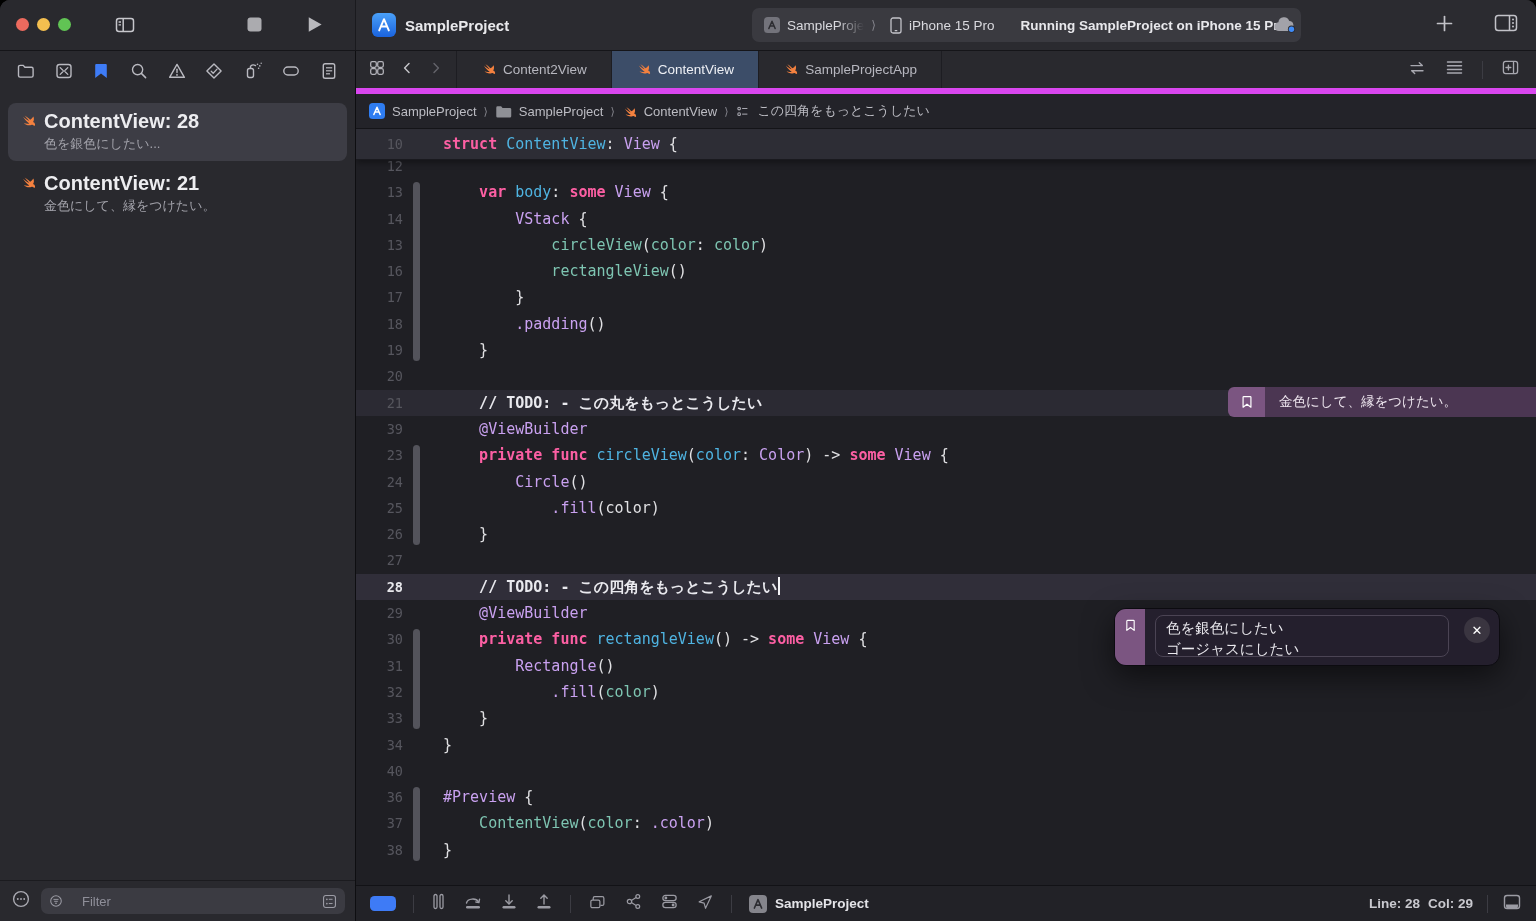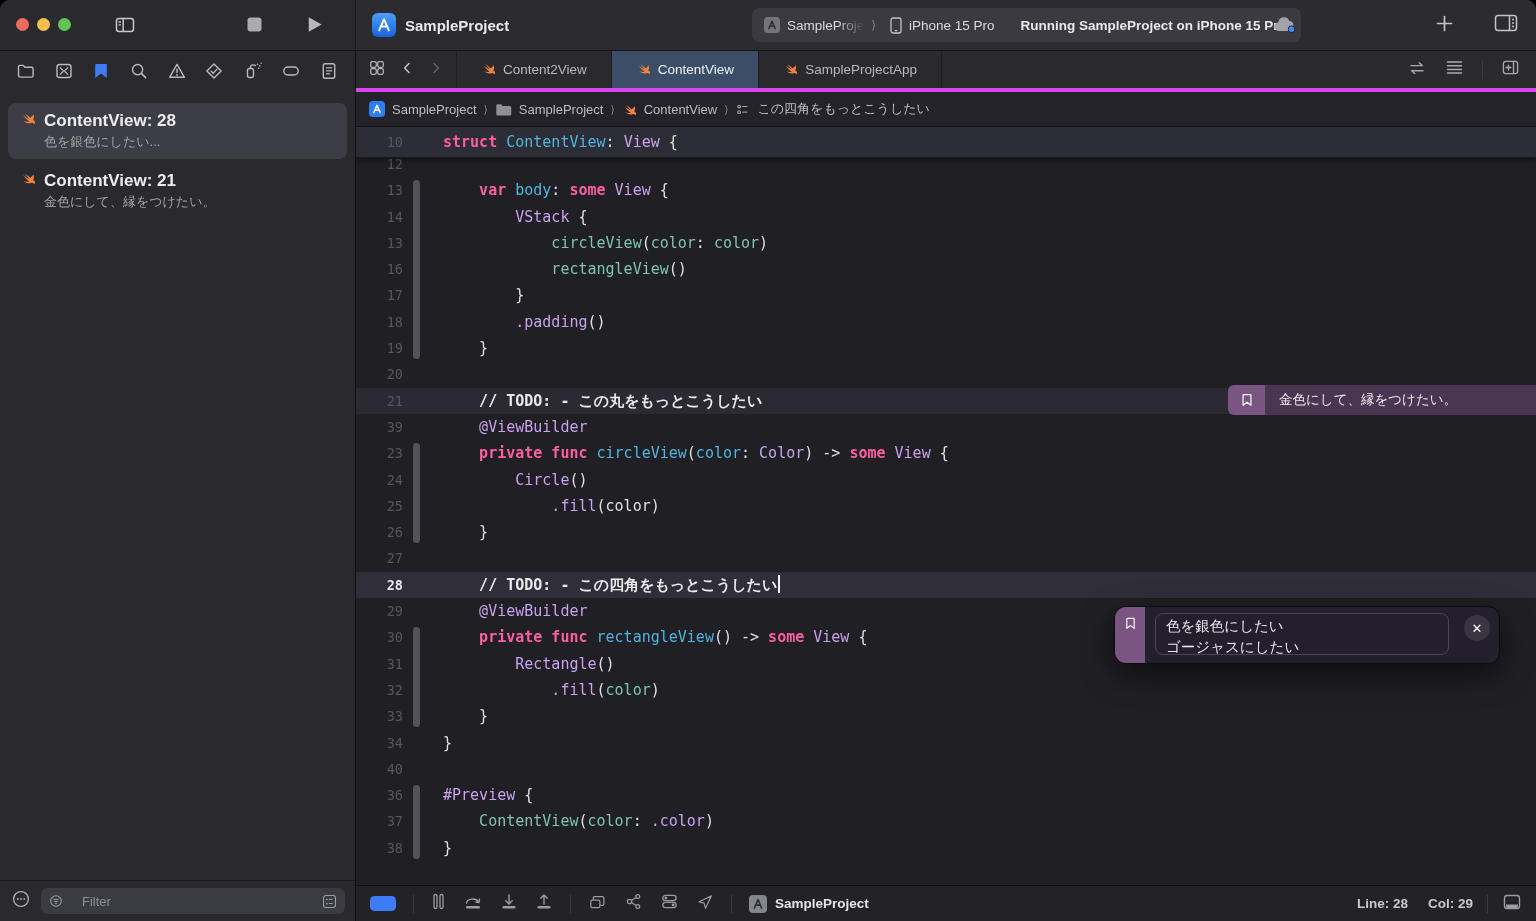--- a/index.html
+++ b/index.html
@@ -22,30 +22,30 @@
   .cloud-wrap{position:absolute;left:916px;top:14px;width:26px;height:20px;}
   .tr-icons{position:absolute;right:18px;top:13px;display:flex;gap:40px;align-items:center;}
   
   .main{flex:1;display:flex;min-height:0;}
   .sidebar{width:355px;flex:none;display:flex;flex-direction:column;background:#29292e;border-right:1px solid #0e0e11;}
   .navbar{height:40px;flex:none;display:flex;align-items:center;justify-content:space-between;padding:0 16px;}
   .navbar svg{display:block;}
   .items{padding:12px 8px 0 8px;}
   .bm-item{border-radius:8px;padding:7px 10px 8px 12px;margin-bottom:4px;cursor:default;}
   .bm-item.sel{background:#3d3d45;}
-  .bm-title{display:flex;align-items:center;gap:8px;font-size:17px;font-weight:700;color:#ededf0;}
+  .bm-title{display:flex;align-items:center;gap:8px;font-size:20px;font-weight:700;color:#ededf0;}
   .bm-sub{margin:2px 0 0 24px;font-size:13px;color:#a3a3ab;}
   .side-spacer{flex:1;}
   .side-bottom{height:40px;flex:none;display:flex;align-items:center;gap:9px;padding:0 10px;border-top:1px solid #1b1b1f;}
   .filter-field{flex:1;height:26px;background:#3b3b42;border-radius:7px;display:flex;align-items:center;gap:16px;padding:0 7px;}
   .filter-field input{flex:1;background:transparent;border:none;outline:none;color:#d9d9de;font-size:13px;font-family:inherit;}
   .filter-field input::placeholder{color:#8f8f99;}
   
   .editor{flex:1;display:flex;flex-direction:column;min-width:0;}
-  .tabbar{height:37px;flex:none;display:flex;align-items:stretch;background:#29292e;border-bottom:4px solid #d946ef;}
+  .tabbar{height:37px;flex:none;display:flex;align-items:stretch;background:#29292e;border-bottom:6px solid #d946ef;}
   .tab-ctrls{display:flex;align-items:center;gap:13px;padding:0 12px 0 12px;}
   .tabs{display:flex;align-items:stretch;}
   .tab{display:flex;align-items:center;gap:7px;padding:0 24px;font-size:13.5px;color:#b7b7bf;border-right:1px solid #1d1d22;white-space:nowrap;}
   .tab:first-child{border-left:1px solid #1d1d22;}
   .tab.sel{background:#3c4d68;color:#eef0f5;}
   .tab-right{margin-left:auto;display:flex;align-items:center;gap:18px;padding:0 16px;}
   .vdiv{width:1px;height:18px;background:#3c3c43;}
   .jumpbar{height:34px;flex:none;display:flex;align-items:center;gap:7px;padding:0 13px;background:#232329;border-bottom:1px solid #141418;font-size:13px;color:#bcbcc3;white-space:nowrap;}
   .jumpbar .chev{font-size:11px;}
   
@@ -77,21 +77,21 @@
   .pop-strip{width:30px;flex:none;background:#7b5581;display:flex;justify-content:center;padding-top:9px;}
   .pop-body{flex:1;padding:6px 6px 6px 10px;}
   .pop-field{border:1px solid #4b4454;border-radius:8px;height:calc(100% - 2px);box-sizing:border-box;padding:2px 10px;color:#eae9ee;font-size:14.5px;line-height:21px;white-space:nowrap;}
   .pop-close-wrap{width:44px;flex:none;display:flex;justify-content:center;padding-top:8px;}
   .pop-close{width:26px;height:26px;border-radius:50%;background:#3a3540;color:#fff;font-size:13px;font-weight:700;display:flex;align-items:center;justify-content:center;}
   
   .debugbar{height:35px;flex:none;display:flex;align-items:center;gap:17px;padding:0 14px;background:#222227;border-top:1px solid #121216;}
   .bp-pill{width:26px;height:15px;border-radius:4.5px;background:#3e7bf6;}
   .db-app{display:flex;align-items:center;gap:8px;font-size:13.5px;font-weight:600;color:#e4e4e8;}
   .db-right{margin-left:auto;display:flex;align-items:center;gap:14px;font-size:13.5px;font-weight:600;color:#c9c9cf;}
-  .linecol{display:flex;gap:20px;}
+  .linecol{display:flex;gap:8px;}
   svg{flex:none;}
 </style>
 </head>
 <body>
 
 <div class="window">
 
   <div class="toolbar">
     <div class="tb-left">
       <div class="lights">

